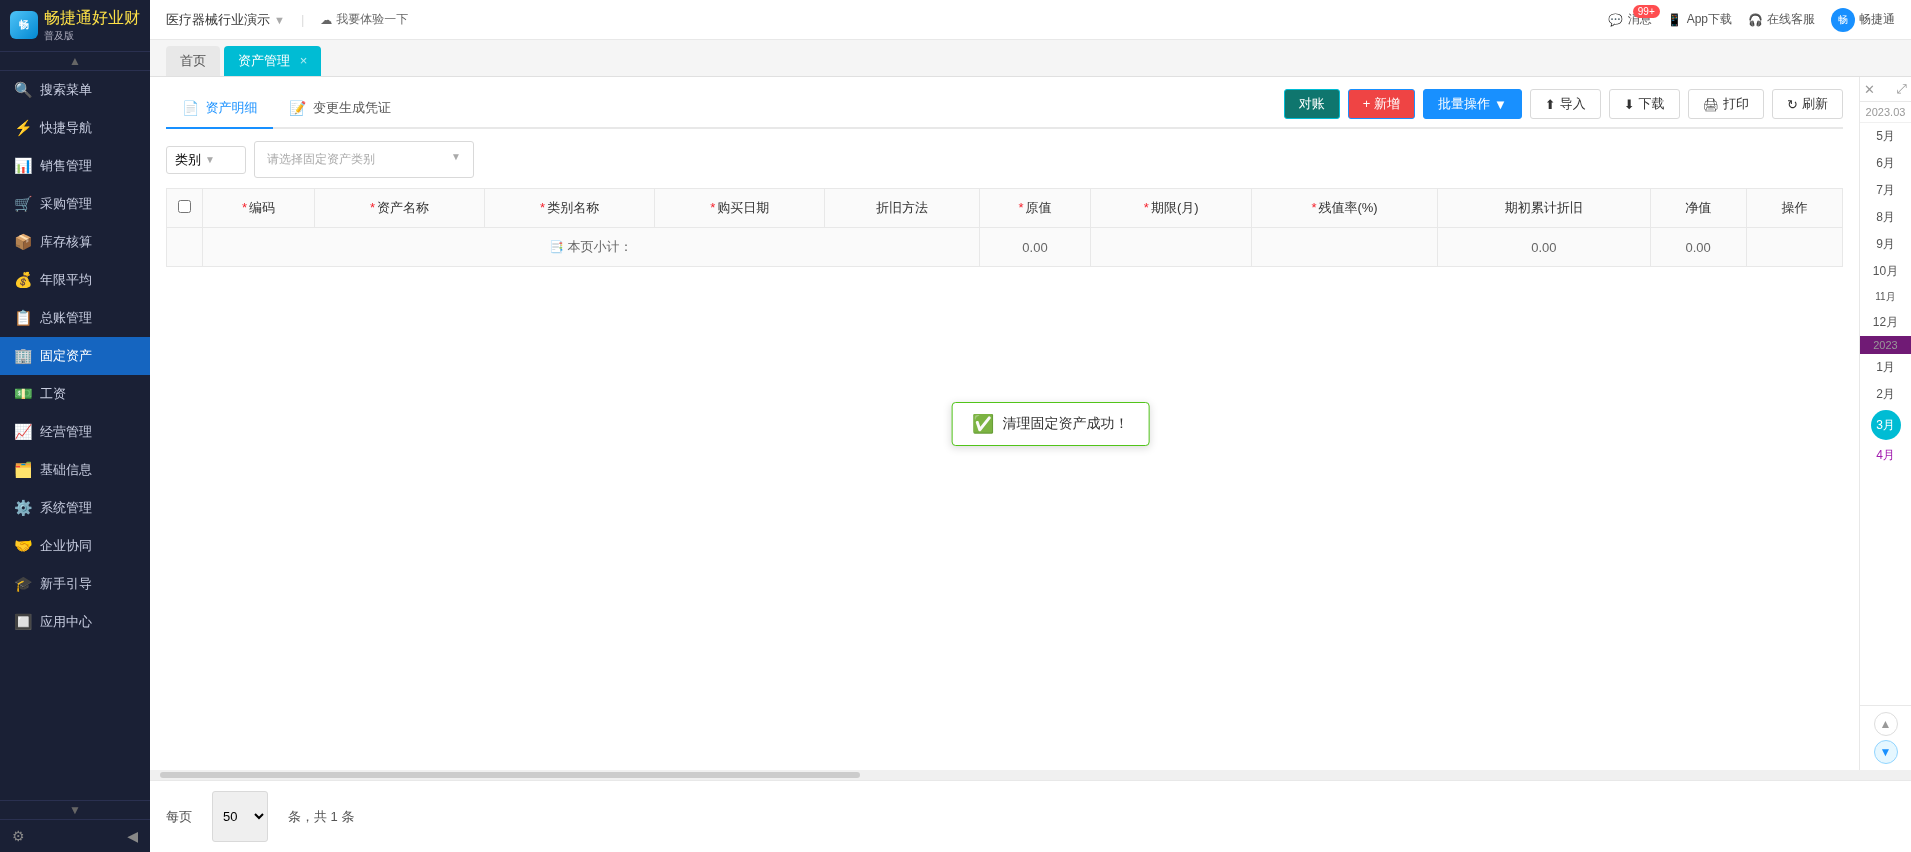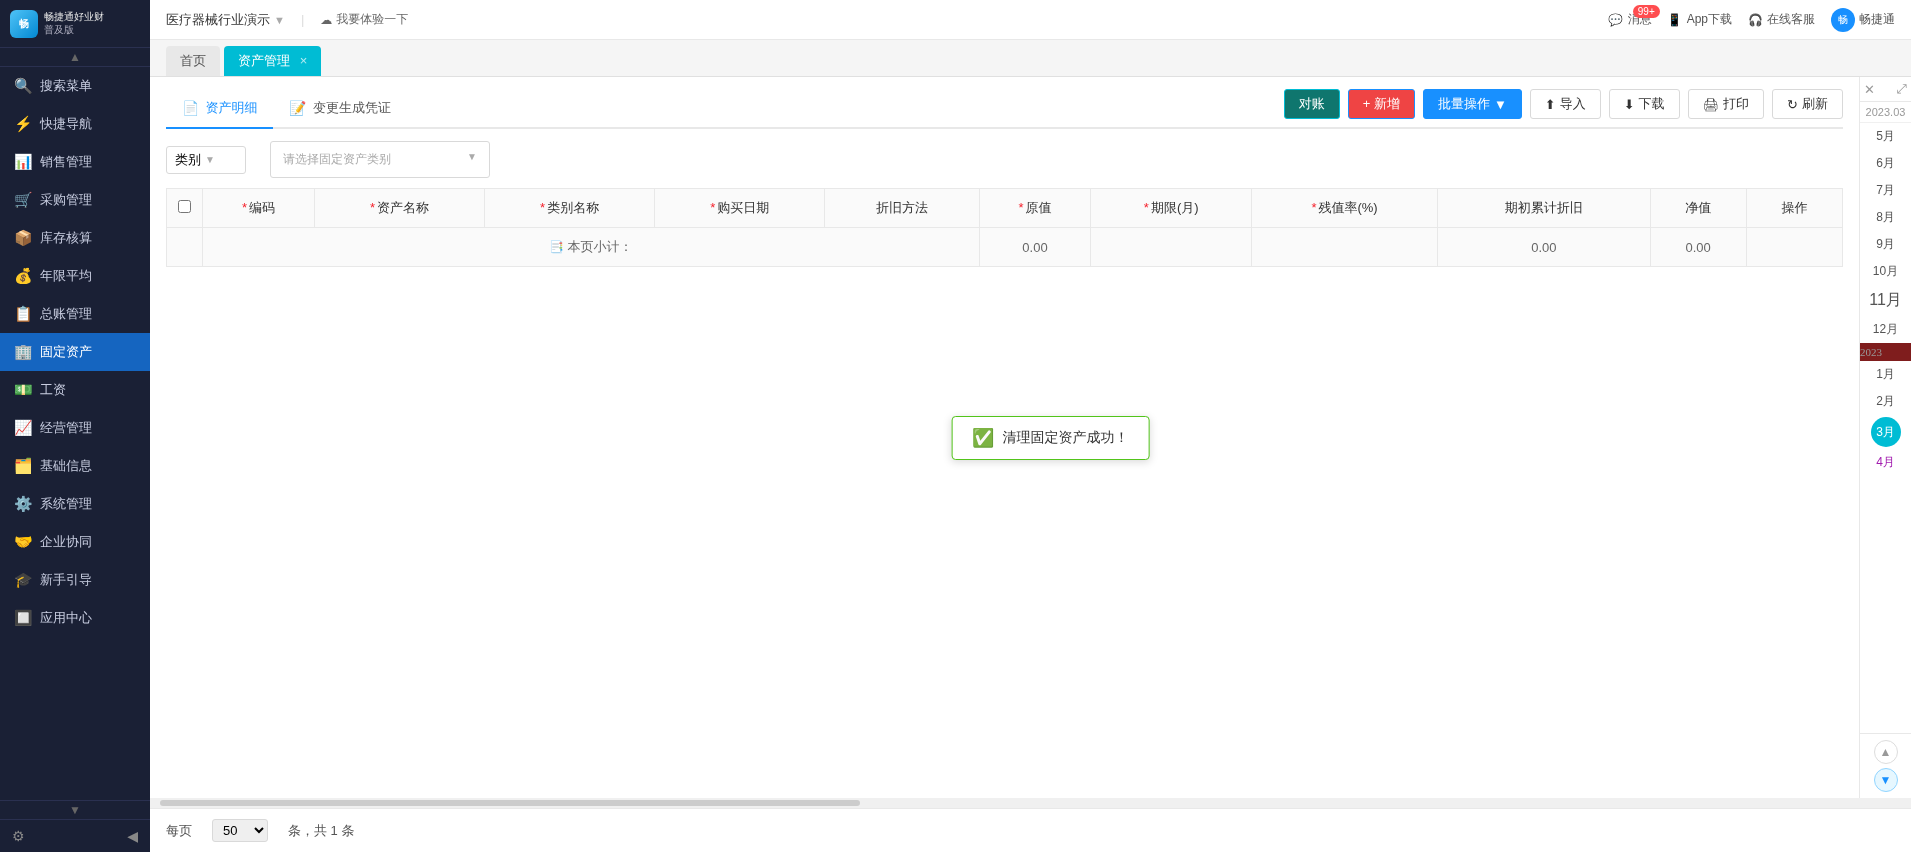--- a/index.html
+++ b/index.html
@@ -23,21 +23,21 @@
       border-bottom: 1px solid #2a3050;
       min-height: 48px;
     }
     .sidebar-header-logo {
       width: 28px; height: 28px;
       background: linear-gradient(135deg, #4fc3f7, #0288d1);
       border-radius: 6px;
       display: flex; align-items: center; justify-content: center;
       color: white; font-size: 10px; font-weight: bold;
     }
-    .sidebar-header-text { color: #e5e5e5; font-size: 10px; line-height: 1.3; }
+    .sidebar-header-text { color: #fde047; font-size: 16px; line-height: 1.3; }
     .sidebar-header-sub { color: #aab; font-size: 10px; }
 
     .sidebar-scroll { flex: 1; overflow-y: auto; }
     .sidebar-scroll::-webkit-scrollbar { width: 3px; }
     .sidebar-scroll::-webkit-scrollbar-thumb { background: #3a4060; }
 
     .sidebar-item {
       display: flex; align-items: center; gap: 8px;
       padding: 10px 14px;
       color: #c8cde0;
@@ -159,21 +159,21 @@
       font-size: 13px;
       color: #333;
       display: inline-flex; align-items: center; gap: 4px;
     }
     .btn-primary { background: #ef4444; color: white; border-color: #1890ff; }
     .btn-teal { background: #0f766e; color: white; border-color: #00bcd4; }
     .btn-batch { background: #1890ff; color: white; border-color: #1890ff; }
 
     
     .filter-bar {
-      display: flex; align-items: center; gap: 24px;
+      display: flex; align-items: center; gap: 8px;
       margin-bottom: 10px;
     }
     .filter-select {
       display: flex; align-items: center; gap: 4px;
       border: 1px solid #d9d9d9;
       border-radius: 3px;
       padding: 4px 8px;
       background: white;
       cursor: pointer;
       min-width: 80px;
@@ -242,21 +242,21 @@
     .pagination {
       padding: 10px 16px;
       display: flex; align-items: center; gap: 20px;
       border-top: 1px solid #e8e8e8;
       font-size: 13px; color: #555;
       background: white;
     }
     .page-size-select {
       border: 1px solid #d9d9d9;
       border-radius: 3px;
-      padding: 2px 6px;
+      padding: 16px 6px;
       font-size: 13px;
     }
 
     .wide-panel {
       width: 56px;
       background: white;
       border-left: 1px solid #e8e8e8;
       display: flex;
       flex-direction: column;
       flex-shrink: 0;
@@ -505,24 +505,24 @@
       </div>
 
       <div style="flex:1; overflow-y:auto; display:flex; flex-direction:column; align-items:center;">
 
         <div style="width:100%;text-align:center;padding:5px 2px;font-size:12px;color:#555;cursor:pointer;">5月</div>
         <div style="width:100%;text-align:center;padding:5px 2px;font-size:12px;color:#555;cursor:pointer;">6月</div>
         <div style="width:100%;text-align:center;padding:5px 2px;font-size:12px;color:#555;cursor:pointer;">7月</div>
         <div style="width:100%;text-align:center;padding:5px 2px;font-size:12px;color:#555;cursor:pointer;">8月</div>
         <div style="width:100%;text-align:center;padding:5px 2px;font-size:12px;color:#555;cursor:pointer;">9月</div>
         <div style="width:100%;text-align:center;padding:5px 2px;font-size:12px;color:#555;cursor:pointer;">10月</div>
-        <div style="width:100%;text-align:center;padding:5px 2px;font-size:16px;color:#555;cursor:pointer;">11月</div>
+        <div style="width:100%;text-align:center;padding:5px 2px;font-size:10px;color:#555;cursor:pointer;">11月</div>
         <div style="width:100%;text-align:center;padding:5px 2px;font-size:12px;color:#555;cursor:pointer;">12月</div>
 
-        <div style="width:100%;font-size:11px;color:#999;padding:3px 0;background:#7f1d1d;font-family:Liberation Serif, serif;">2023</div>
+        <div style="width:100%;text-align:center;font-size:11px;color:#999;padding:3px 0;background:#701a75;">2023</div>
         <div style="width:100%;text-align:center;padding:5px 2px;font-size:12px;color:#555;cursor:pointer;">1月</div>
         <div style="width:100%;text-align:center;padding:5px 2px;font-size:12px;color:#555;cursor:pointer;">2月</div>
 
         <div style="display:flex;align-items:center;justify-content:center;width:30px;height:30px;border-radius:50%;background:#00bcd4;color:white;font-size:12px;cursor:pointer;margin:2px auto;">3月</div>
         <div style="width:100%;text-align:center;padding:5px 2px;font-size:12px;color:#a21caf;cursor:pointer;">4月</div>
       </div>
 
       <div style="padding:6px 4px; display:flex; flex-direction:column; align-items:center; gap:4px; border-top:1px solid #e8e8e8;">
         <div style="width:24px;height:24px;border-radius:50%;border:1px solid #ddd;display:flex;align-items:center;justify-content:center;font-size:12px;color:#999;cursor:pointer;">▲</div>
         <div style="width:24px;height:24px;border-radius:50%;border:1px solid #91d5ff;background:#e6f7ff;display:flex;align-items:center;justify-content:center;font-size:12px;color:#1890ff;cursor:pointer;">▼</div>

